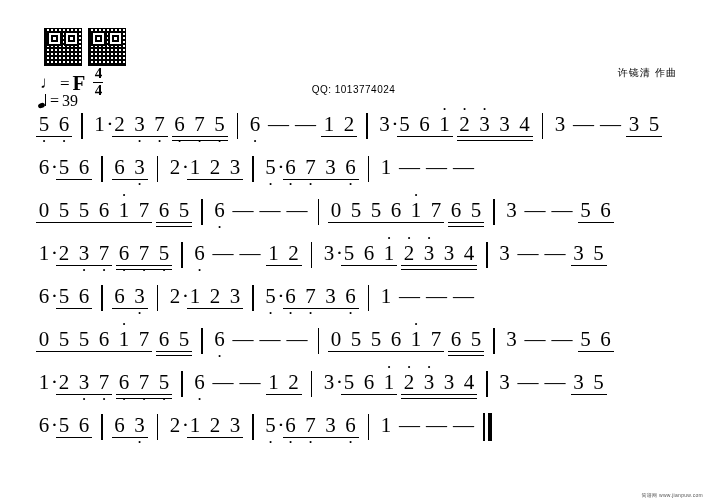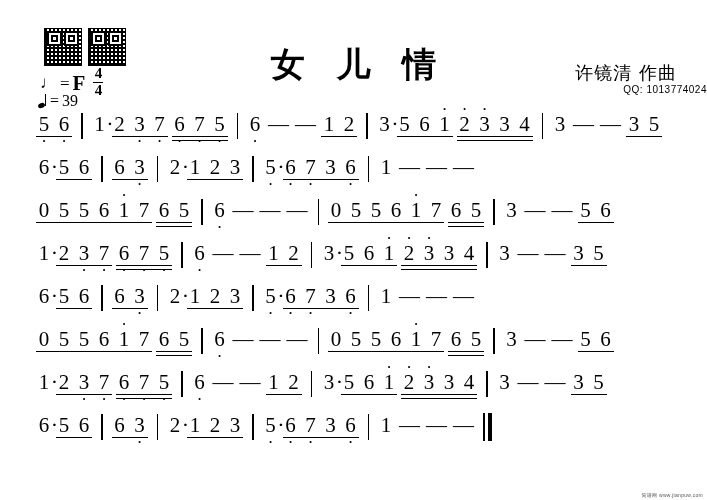--- a/index.html
+++ b/index.html
@@ -64,33 +64,33 @@
     font-weight: bold;
     font-size: 34px;
     letter-spacing: 10px;
     text-indent: 10px;
   }
   .subtitle {
     position: absolute;
     left: 0;
     right: 0;
     top: 84px;
-    text-align: right;
+    text-align: center;
     font-family: "Liberation Sans", sans-serif;
     font-size: 10px;
     letter-spacing: 0.5px;
   }
 
   
   .credits {
     position: absolute;
     right: 30px;
     top: 62px;
     font-family: "DejaVu Sans", sans-serif;
-    font-size: 18px;
+    font-size: 10px;
     line-height: 22px;
     text-align: left;
     letter-spacing: 1px;
   }
 
   
   .keysig {
     position: absolute;
     left: 40px;
     top: 68px;
@@ -276,21 +276,20 @@
 </head>
 <body>
 
 <div class="sheet">
 
   <div class="qr-wrap">
     <div class="qr"></div>
     <div class="qr"></div>
   </div>
 
-  <div class="title">女 儿 情</div>
   <div class="subtitle">QQ: 1013774024</div>
 
   <div class="credits">
     <div>许镜清 作曲</div>
   </div>
 
   <div class="keysig">
     <span class="note-glyph">♩</span>
     <span class="eq">=</span>
     <span class="letter">F</span>

